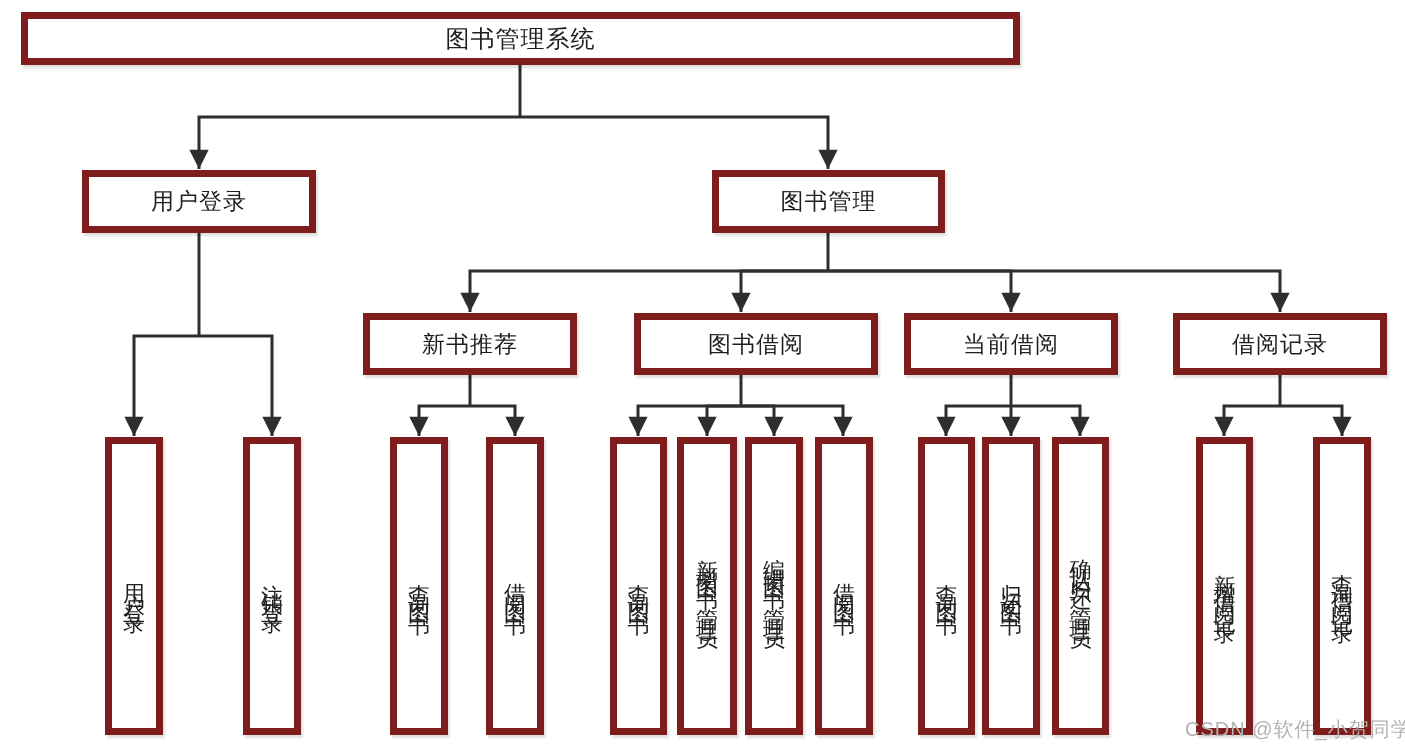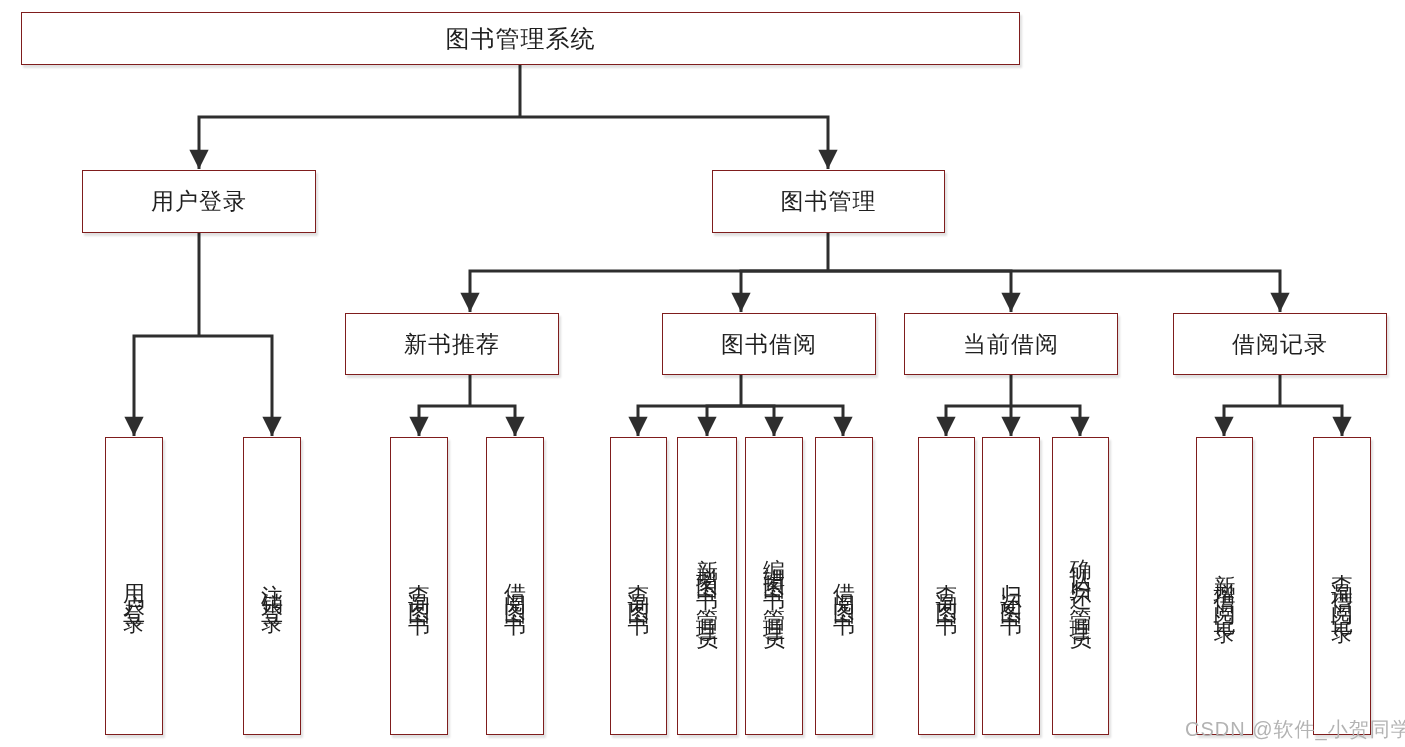--- a/index.html
+++ b/index.html
@@ -2,21 +2,21 @@
 <html><head>
 <meta charset="utf-8">
 <style>
   html,body{margin:0;padding:0;background:#ffffff;}
   .diagram{
     position:relative;width:1405px;height:747px;background:#ffffff;overflow:hidden;
     font-family:"Liberation Sans", sans-serif;color:#1f1f1f;
   }
   .lines{position:absolute;left:0;top:0;width:1405px;height:747px;}
   .node{
-    position:absolute;background:#ffffff;border:1px solid #7f1d1d;box-sizing:border-box;
+    position:absolute;background:#ffffff;border:7px solid #7f1d1d;box-sizing:border-box;
     display:flex;align-items:center;justify-content:center;
     color:#1f1f1f;box-shadow:2px 3px 2px rgba(0,0,0,0.12);
   }
   .root{font-size:24px;letter-spacing:1px;}
   .hnode{font-size:23px;letter-spacing:1px;}
   .leaf{
     writing-mode:vertical-lr;text-orientation:mixed;
     font-size:22px;letter-spacing:10px;line-height:1.1;
     top:437px;height:298px;
   }
@@ -71,22 +71,22 @@
       <path d="M1280,406 L1224,406 L1224,436" marker-end="url(#arrow)"></path>
       <path d="M1280,406 L1342,406 L1342,436" marker-end="url(#arrow)"></path>
     </g>
   </svg>
 
   <div class="node root" style="left:21px;top:12px;width:999px;height:53px;">图书管理系统</div>
 
   <div class="node hnode" style="left:82px;top:170px;width:234px;height:63px;">用户登录</div>
   <div class="node hnode" style="left:712px;top:170px;width:233px;height:63px;font-family:Liberation Mono, monospace;">图书管理</div>
 
-  <div class="node hnode" style="left:345px;top:313px;width:214px;height:62px;">新书推荐</div>
-  <div class="node hnode" style="left:634px;top:313px;width:214px;height:62px;margin-left:28px;">图书借阅</div>
+  <div class="node hnode" style="left:363px;top:313px;width:214px;height:62px;">新书推荐</div>
+  <div class="node hnode" style="left:634px;top:313px;width:244px;height:62px;">图书借阅</div>
   <div class="node hnode" style="left:904px;top:313px;width:214px;height:62px;">当前借阅</div>
   <div class="node hnode" style="left:1173px;top:313px;width:214px;height:62px;">借阅记录</div>
 
   <div class="node leaf" style="left:105px;width:58px;">用户登录</div>
   <div class="node leaf" style="left:243px;width:58px;">注销登录</div>
 
   <div class="node leaf" style="left:390px;width:58px;">查询图书</div>
   <div class="node leaf" style="left:486px;width:58px;">借阅图书</div>
 
   <div class="node leaf" style="left:610px;width:57px;">查询图书</div>

